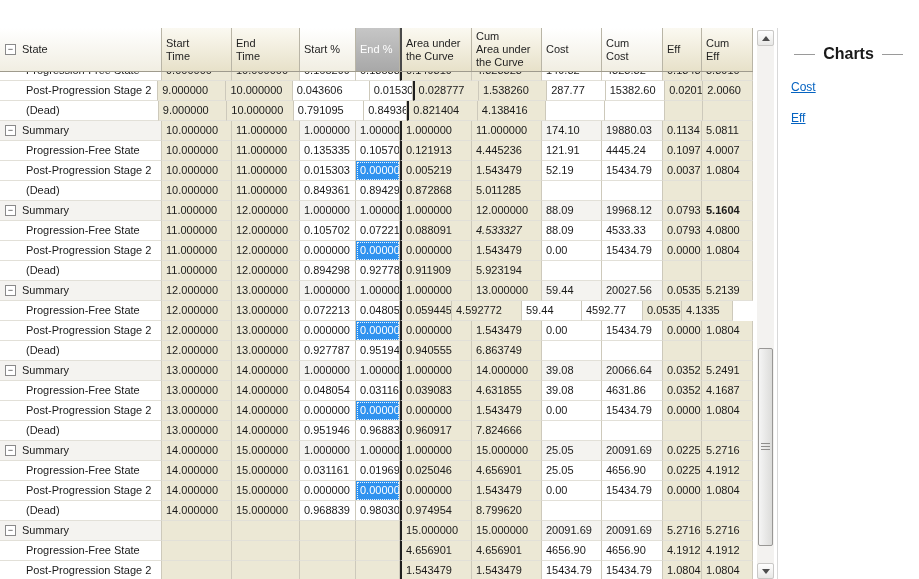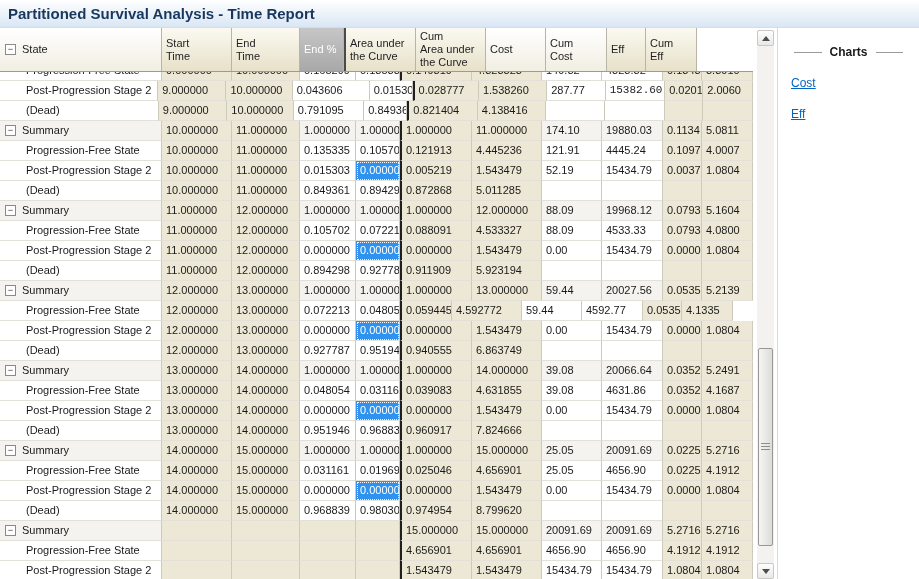--- a/index.html
+++ b/index.html
@@ -71,37 +71,37 @@
     display:flex; align-items:center; justify-content:center;
   }
   .grip { width:9px; height:8px; background:repeating-linear-gradient(#8f8e8c 0 1px, transparent 1px 3px); }
 
   
   .actions { position:absolute; left:777px; top:28px; width:142px; height:551px; box-sizing:border-box; background:#ffffff; border-left:1px solid #d8d8d8; }
   .actions-header { padding:8px 0 6px 12px; border-bottom:1px solid #4472b9; }
   .actions-header span { font-size:12px; font-weight:bold; color:var(--actions-color,#1f5ca8); }
   .charts-sep { display:flex; align-items:center; margin:17px 16px 0 16px; }
   .sep-line { flex:1; height:1px; background:#9a9a9a; }
-  .sep-label { margin:0 8px; font-size:12px; font-weight:bold; color:#1a1a1a; }
+  .sep-label { margin:0 8px; font-size:16px; font-weight:bold; color:#1a1a1a; }
   .chart-link { display:table; margin:17px 0 0 13px; font-size:12px; color:var(--link,#0563c1); text-decoration:underline; cursor:pointer; }
 </style>
 </head>
 <body>
 
 <div class="app">
 
-  <div class="titlebar">Partitioned Survival Analysis - Time Report</div>
 
   <div class="grid">
     <div class="grid-header" id="gridHeader">
         <div class="hcell h-white" style="width: 162px;"><span class="group-icon">−</span><span>State</span></div>
         <div class="hcell h-beige" style="width: 70px;"><span>Start
 Time</span></div>
         <div class="hcell h-beige" style="width: 68px;"><span>End
 Time</span></div>
+        <div class="hcell h-white" style="width: 56px;"><span>Start %</span></div>
         <div class="hcell h-gray" style="width: 44px;"><span>End %</span></div>
         <div class="hcell h-beige divider" style="width: 72px;"><span>Area under
 the Curve</span></div>
         <div class="hcell h-beige" style="width: 70px;"><span>Cum
 Area under
 the Curve</span></div>
         <div class="hcell h-white" style="width: 60px;"><span>Cost</span></div>
         <div class="hcell h-white" style="width: 61px;"><span>Cum
 Cost</span></div>
         <div class="hcell h-beige" style="width: 39px;"><span>Eff</span></div>
@@ -129,21 +129,21 @@
             <div class="cell c-white state-cell child" style="width: 162px;">
               <span>Post-Progression Stage 2</span>
             </div>
             <div class="cell c-beige" style="width: 70px;">9.000000</div>
             <div class="cell c-beige" style="width: 68px;">10.000000</div>
             <div class="cell c-white" style="width: 79px;">0.043606</div>
             <div class="cell c-white" style="width: 44px;">0.015303</div>
             <div class="cell c-beige divider" style="width: 68px;">0.028777</div>
             <div class="cell c-beige" style="width: 70px;">1.538260</div>
             <div class="cell c-white" style="width: 60px;">287.77</div>
-            <div class="cell c-white" style="width: 61px; font-family: Liberation Mono, monospace;">15382.60</div>
+            <div class="cell c-white" style="width: 61px;">15382.60</div>
             <div class="cell c-beige" style="width: 39px;">0.0201</div>
             <div class="cell c-beige" style="width: 51px;">2.0060</div>
           </div>
           <div class="row">
             <div class="cell c-white state-cell child" style="width: 162px;">
               <span>(Dead)</span>
             </div>
             <div class="cell c-beige" style="width: 70px;">9.000000</div>
             <div class="cell c-beige" style="width: 68px;">10.000000</div>
             <div class="cell c-white" style="width: 72px;">0.791095</div>
@@ -223,32 +223,32 @@
             </div>
             <div class="cell c-beige" style="width: 70px;">11.000000</div>
             <div class="cell c-beige" style="width: 68px;">12.000000</div>
             <div class="cell c-white" style="width: 56px;">1.000000</div>
             <div class="cell c-white" style="width: 44px;">1.000000</div>
             <div class="cell c-beige divider" style="width: 72px;">1.000000</div>
             <div class="cell c-beige" style="width: 70px;">12.000000</div>
             <div class="cell c-white" style="width: 60px;">88.09</div>
             <div class="cell c-white" style="width: 61px;">19968.12</div>
             <div class="cell c-beige" style="width: 39px;">0.0793</div>
-            <div class="cell c-beige" style="width: 51px;">5.1604</div>
+            <div class="cell c-beige" style="width: 51px; font-weight: bold;">5.1604</div>
           </div>
           <div class="row">
             <div class="cell c-white state-cell child" style="width: 162px;">
               <span>Progression-Free State</span>
             </div>
             <div class="cell c-beige" style="width: 70px;">11.000000</div>
             <div class="cell c-beige" style="width: 68px;">12.000000</div>
             <div class="cell c-white" style="width: 56px;">0.105702</div>
             <div class="cell c-white" style="width: 44px;">0.072213</div>
             <div class="cell c-beige divider" style="width: 72px;">0.088091</div>
-            <div class="cell c-beige" style="width: 70px;">4.533327</div>
+            <div class="cell c-beige" style="width: 70px; font-style: italic;">4.533327</div>
             <div class="cell c-white" style="width: 60px;">88.09</div>
             <div class="cell c-white" style="width: 61px;">4533.33</div>
             <div class="cell c-beige" style="width: 39px;">0.0793</div>
             <div class="cell c-beige" style="width: 51px;">4.0800</div>
           </div>
           <div class="row">
             <div class="cell c-white state-cell child" style="width: 162px;">
               <span>Post-Progression Stage 2</span>
             </div>
             <div class="cell c-beige" style="width: 70px;">11.000000</div>

